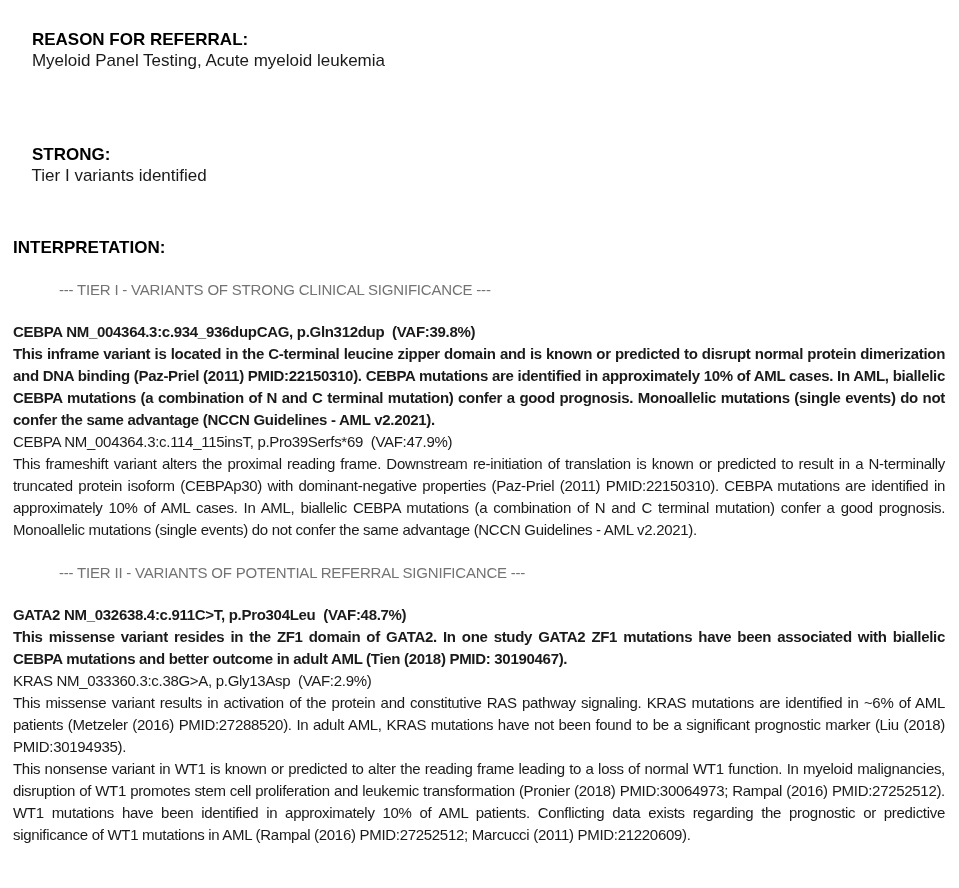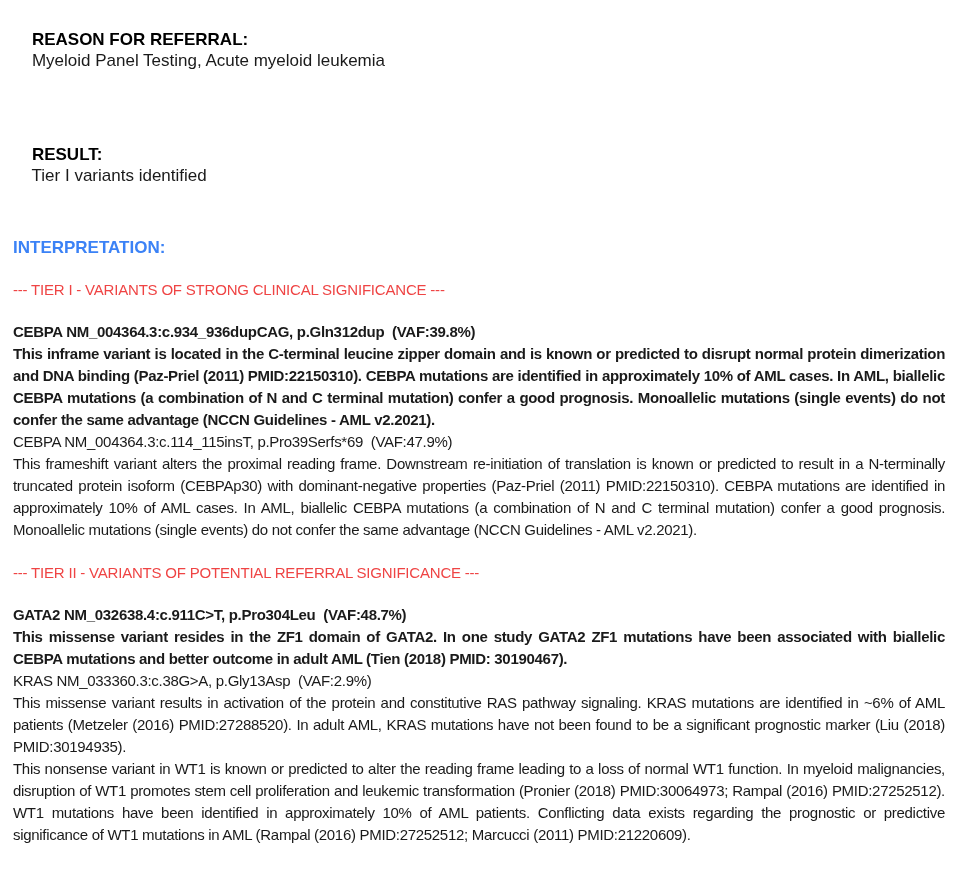--- a/index.html
+++ b/index.html
@@ -39,29 +39,30 @@
   }
   .result-row .field-label {
     display: inline-block;
     min-width: 140px;
   }
   .interpretation-heading {
     margin-top: 30px;
     font-size: 17px;
     line-height: 21px;
     font-weight: bold;
-    color: #3b82f6;
+    color: #000000;
   }
   
   .section-heading {
     margin-top: 21px;
     font-size: 15px;
     line-height: 22px;
     letter-spacing: -0.2px;
-    color: #ef4444;
+    color: #737373;
+    margin-left: 46px;
   }
   
   .variant {
     font-size: 15px;
     line-height: 22px;
     letter-spacing: -0.3px;
   }
   .section-heading + .variant {
     margin-top: 20px;
     font-weight: bold;
@@ -77,21 +78,21 @@
 <body>
 
 <div class="page">
 
   <div class="field-row referral-row">
     <span class="field-label">REASON FOR REFERRAL:</span>
     <span class="field-value">Myeloid Panel Testing, Acute myeloid leukemia</span>
   </div>
 
   <div class="field-row result-row">
-    <span class="field-label">RESULT:</span>
+    <span class="field-label">STRONG:</span>
     <span class="field-value">Tier I variants identified</span>
   </div>
 
   <div class="interpretation-heading">INTERPRETATION:</div>
 
   <div class="section-heading">--- TIER I - VARIANTS OF STRONG CLINICAL SIGNIFICANCE ---</div>
 
   <div class="variant">
     <div class="variant-title">CEBPA NM_004364.3:c.934_936dupCAG, p.Gln312dup  (VAF:39.8%)</div>
     <div class="variant-description">This inframe variant is located in the C-terminal leucine zipper domain and is known or predicted to disrupt normal protein dimerization and DNA binding (Paz-Priel (2011) PMID:22150310). CEBPA mutations are identified in approximately 10% of AML cases. In AML, biallelic CEBPA mutations (a combination of N and C terminal mutation) confer a good prognosis. Monoallelic mutations (single events) do not confer the same advantage (NCCN Guidelines  - AML v2.2021).</div>

